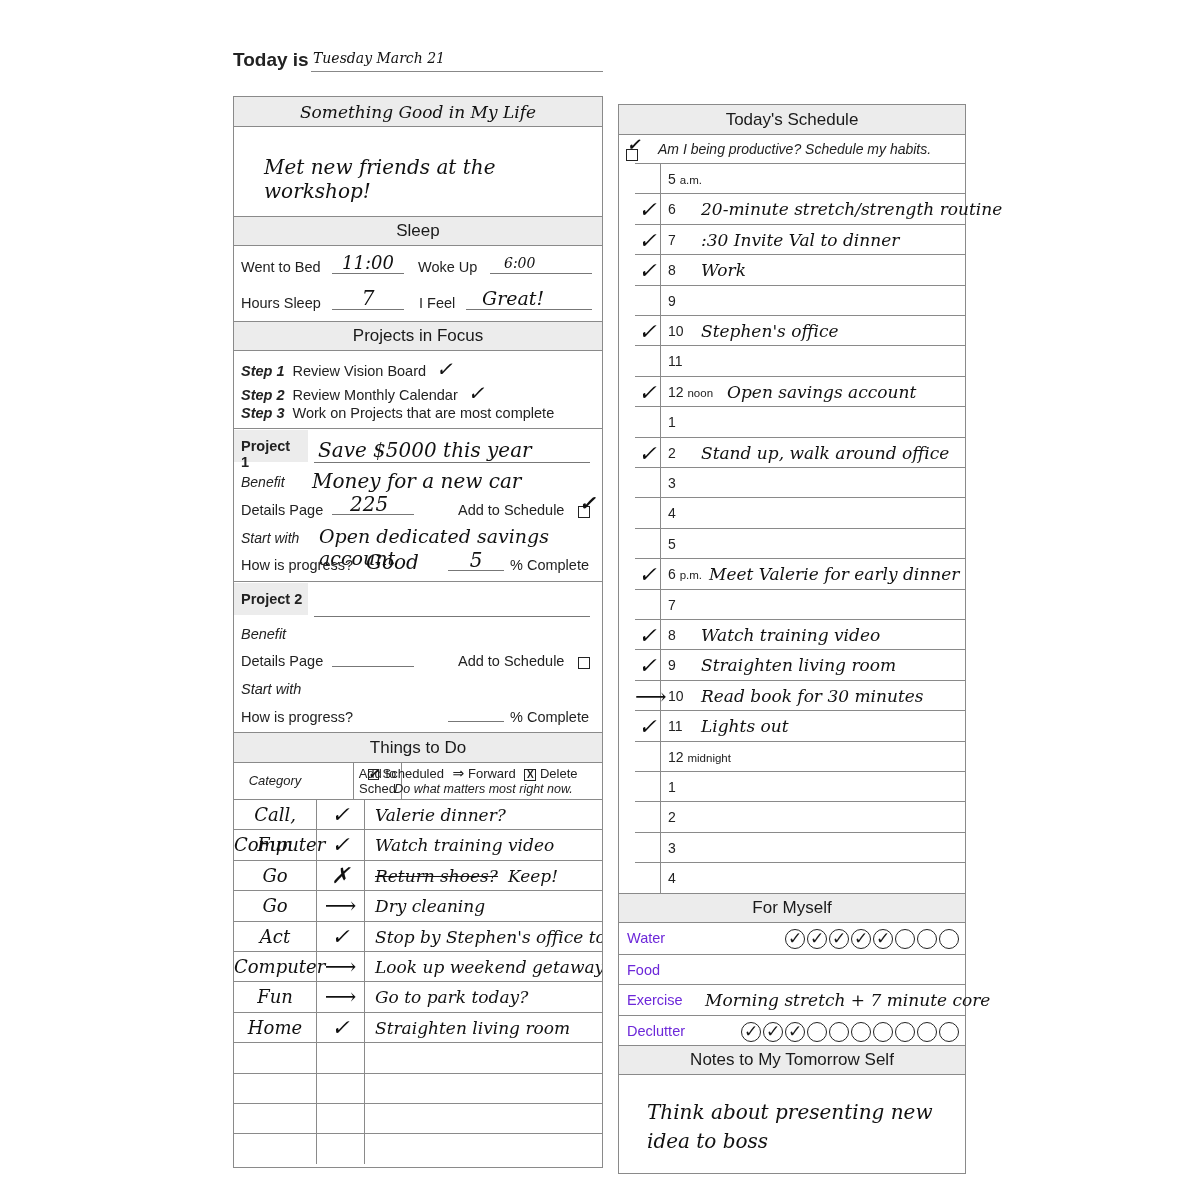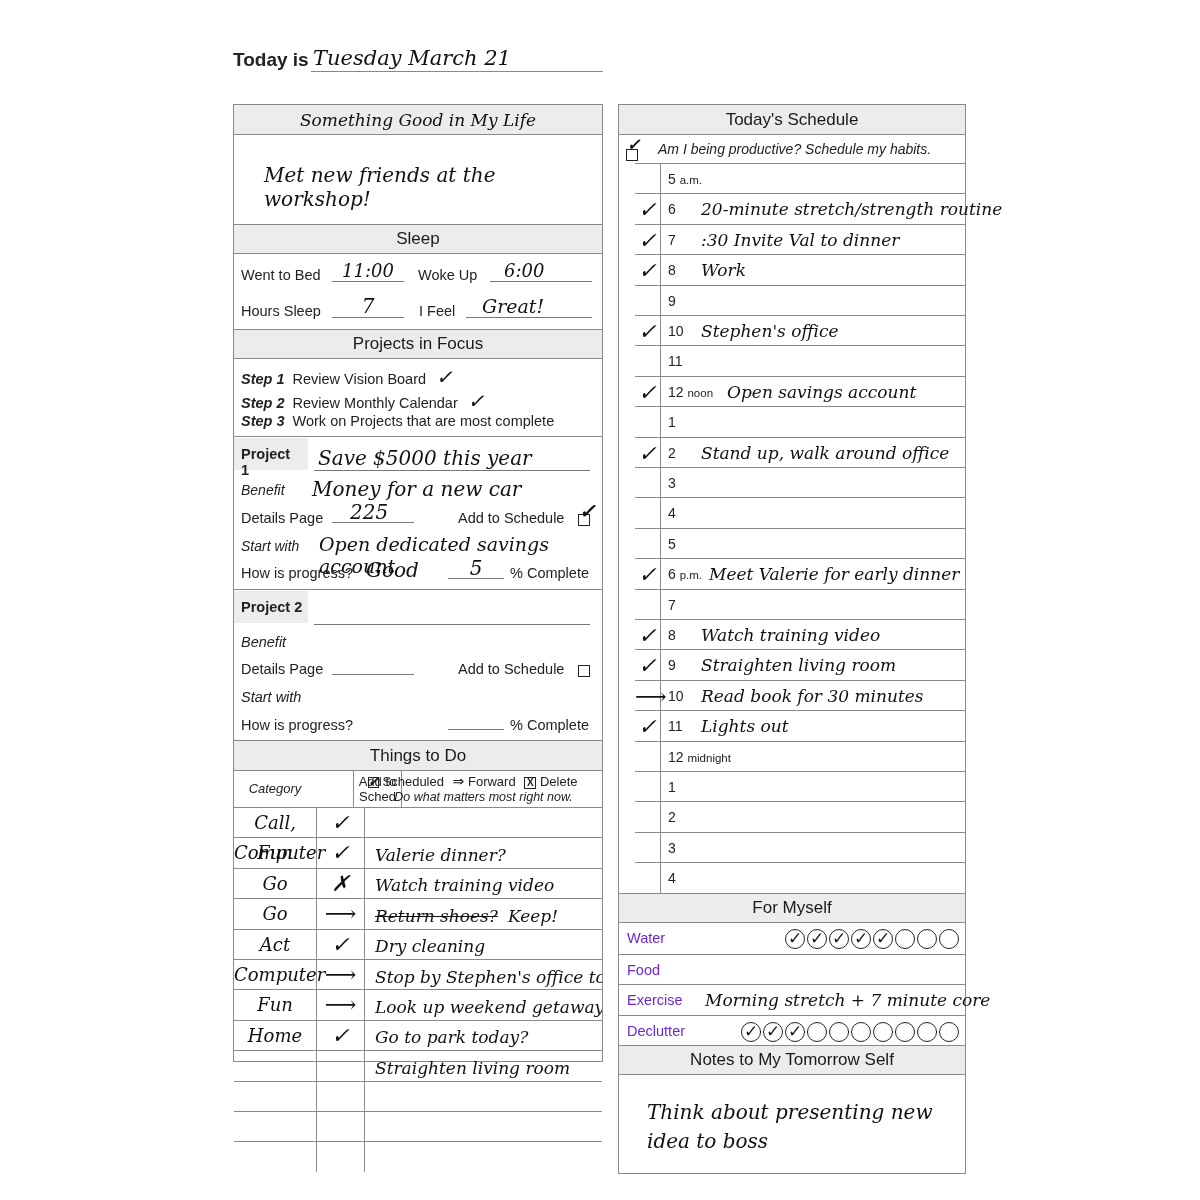--- a/index.html
+++ b/index.html
@@ -2,42 +2,42 @@
 <html><head>
 <meta charset="utf-8">
 <style>
   * { box-sizing: border-box; margin: 0; padding: 0; }
   html, body { width: 1200px; height: 1200px; background: #ffffff; overflow: hidden; }
   body { position: relative; font-family: "DejaVu Sans", sans-serif; color: #1a1a1a; }
   .hand { font-family: "DejaVu Serif", serif; font-style: italic; color: #111; }
 
   #today { position: absolute; left: 233px; top: 44px; width: 370px; height: 30px; }
   #today .lbl { position: absolute; left: 0; top: 5px; font-family: "Liberation Sans", sans-serif; font-weight: bold; font-size: 19px; color: #222; }
-  #today .val { position: absolute; left: 78px; top: 0; width: 292px; height: 28px; border-bottom: 1px solid #888; font-size: 21px; padding-left: 2px; line-height: 28px; }
+  #today .val { position: absolute; left: 78px; top: 0; width: 292px; height: 28px; border-bottom: 1px solid #888; font-size: 14px; padding-left: 2px; line-height: 28px; }
 
   .panel { position: absolute; border: 1.5px solid #8a8a8a; background: #fff; }
-  #left { left: 233px; top: 104px; width: 370px; height: 958px; text-decoration: underline; }
+  #left { left: 233px; top: 96px; width: 370px; height: 1072px; text-decoration: underline; }
   #right { left: 618px; top: 104px; width: 348px; height: 1070px; }
 
   .sechead { position: absolute; left: 0; right: 0; background: #ececec; border-bottom: 1.5px solid #8a8a8a; text-align: center; font-family: "Liberation Sans", sans-serif; font-size: 17px; color: #1a1a1a; }
   .sechead.bt { border-top: 1.5px solid #8a8a8a; }
   .hline { position: absolute; left: 0; right: 0; height: 0; border-top: 1.3px solid #8a8a8a; }
 
   .small { font-family: "Liberation Sans", sans-serif; font-size: 14.5px; color: #222; }
   .ital { font-style: italic; }
   .uline { position: absolute; border-bottom: 1px solid #777; }
   .abs { position: absolute; }
 
   .cbox { display: inline-block; width: 12px; height: 12px; border: 1.3px solid #222; vertical-align: middle; position: relative; }
 
   
   .todo-row { position: absolute; left: 0; right: 0; height: 30.4px; border-top: 1.3px solid #8a8a8a; }
   .todo-row .c1 { position: absolute; left: 0; width: 82px; height: 100%; text-align: center; font-size: 18px; line-height: 30px; }
   .todo-row .c2 { position: absolute; left: 82px; width: 49px; height: 100%; text-align: center; font-size: 22px; line-height: 30px; border-left: 1.3px solid #8a8a8a; border-right: 1.3px solid #8a8a8a; }
-  .todo-row .c3 { position: absolute; left: 131px; right: 0; height: 100%; padding-left: 10px; font-size: 17px; line-height: 30px; white-space: nowrap; overflow: hidden; margin-top: 32px; }
+  .todo-row .c3 { position: absolute; left: 131px; right: 0; height: 100%; padding-left: 10px; font-size: 17px; line-height: 30px; white-space: nowrap; overflow: hidden; }
   .strike { text-decoration: line-through; }
 
   
   .sch-row { position: absolute; left: 16px; right: 0; height: 30.4px; border-top: 1.3px solid #8a8a8a; }
   .sch-row .mark { position: absolute; left: 0; width: 26px; height: 100%; text-align: center; font-size: 22px; line-height: 32px; border-right: 1.3px solid #8a8a8a; }
   .sch-row .hr { position: absolute; left: 33px; top: 0; height: 100%; line-height: 30px; font-family: "Liberation Sans", sans-serif; font-size: 14px; color: #222; }
   .sch-row .hr .suf { font-size: 11.5px; }
   .sch-row .task { position: absolute; top: 0; height: 100%; line-height: 30px; font-size: 17px; white-space: nowrap; }
 
   .fm-row { position: absolute; left: 0; right: 0; height: 30.5px; border-top: 1.3px solid #8a8a8a; }
@@ -60,21 +60,21 @@
     <span class="hand" style="font-size:17px;">Something Good in My Life</span>
   </div>
   <div class="abs hand" style="left:30px;top:58px;font-size:20px;">Met new friends at the workshop!</div>
 
   <div class="sechead bt" style="top:119px;height:30px;line-height:28px;">
     <span>Sleep</span>
   </div>
   <div class="abs small" style="left:7px;top:162px;">Went to Bed</div>
   <div class="uline hand" style="left:98px;top:155px;width:72px;height:22px;text-align:center;font-size:18px;line-height:22px;">11:00</div>
   <div class="abs small" style="left:184px;top:162px;">Woke Up</div>
-  <div class="uline hand" style="left:256px;top:155px;width:102px;height:22px;padding-left:14px;font-size:18px;line-height:22px;">6:00</div>
+  <div class="uline hand" style="left:256px;top:155px;width:102px;height:22px;padding-left:14px;font-size:14px;line-height:22px;">6:00</div>
   <div class="abs small" style="left:7px;top:198px;">Hours Sleep</div>
   <div class="uline hand" style="left:98px;top:189px;width:72px;height:24px;text-align:center;font-size:20px;line-height:24px;">7</div>
   <div class="abs small" style="left:185px;top:198px;">I Feel</div>
   <div class="uline hand" style="left:232px;top:189px;width:126px;height:24px;padding-left:16px;font-size:19px;line-height:24px;">Great!</div>
 
   <div class="sechead bt" style="top:224px;height:30px;line-height:28px;">
     <span>Projects in Focus</span>
   </div>
   <div class="abs small" style="left:7px;top:260px;">
     <b class="ital">Step 1</b>

